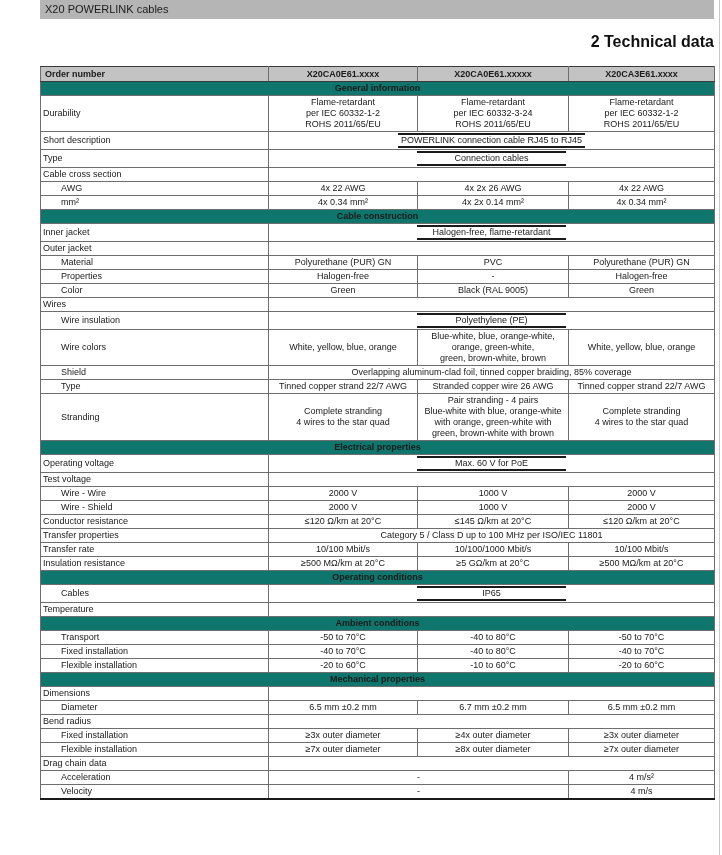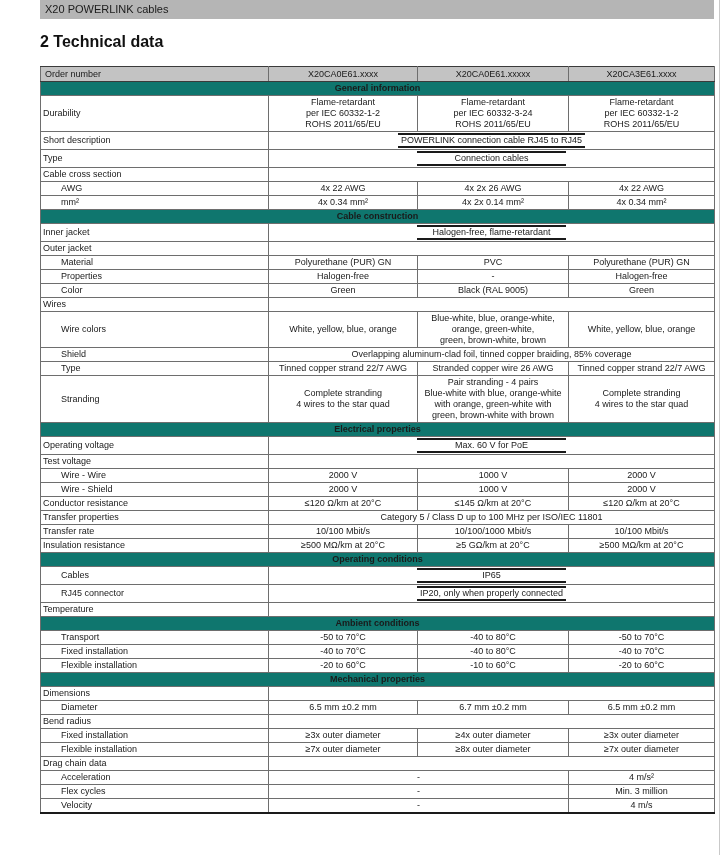--- a/index.html
+++ b/index.html
@@ -18,43 +18,44 @@
     height: 19px; line-height: 19px;
     background: #b5b5b5;
     font-size: 11px;
     padding-left: 5px;
     box-sizing: border-box;
     color: #1c1c1c;
   }
   .title {
     font-size: 16px;
     font-weight: bold;
-    margin: 14px 0 15px 0;
+    margin: 14px 0 15px 8px;
     color: #111;
+    text-align: right;
   }
 
   table.tech {
     border-collapse: collapse;
     width: 674px;
     table-layout: fixed;
     border: 1px solid #3a3a3a;
     border-bottom: 2px solid #1a1a1a;
   }
   table.tech td {
     border: 1px solid #6e6e6e;
     font-size: 9px;
     line-height: 11px;
     padding: 1px 2px;
     height: 11px;
     vertical-align: middle;
     overflow: hidden;
   }
   thead td.hcell {
     background: #c3c3c3;
-    font-weight: normal;
+    font-weight: bold;
     text-align: center;
     border-top: 1px solid #3a3a3a;
     border-bottom: 1px solid #3a3a3a;
     height: 12px;
   }
   thead td.hcell.first { text-align: left; padding-left: 4px; }
 
   td.sec {
     background: #0f766e;
     font-weight: bold;
@@ -189,20 +190,24 @@
             <td class="label ind">Color</td>
             <td class="val">Green</td>
             <td class="val mid mid-b">Black (RAL 9005)</td>
             <td class="val">Green</td>
           </tr>
           <tr>
             <td class="label">Wires</td>
             <td class="val" colspan="3"></td>
           </tr>
           <tr>
+            <td class="label ind">Wire insulation</td>
+            <td class="val" colspan="3"><span class="hlbox">Polyethylene (PE)</span></td>
+          </tr>
+          <tr>
             <td class="label ind">Wire colors</td>
             <td class="val">White, yellow, blue, orange</td>
             <td class="val mid mid-t mid-b">Blue-white, blue, orange-white,
 orange, green-white,
 green, brown-white, brown</td>
             <td class="val">White, yellow, blue, orange</td>
           </tr>
           <tr>
             <td class="label ind">Shield</td>
             <td class="val" colspan="3">Overlapping aluminum-clad foil, tinned copper braiding, 85% coverage</td>
@@ -270,24 +275,20 @@
             <td class="val">≥500 MΩ/km at 20°C</td>
           </tr>
           <tr>
             <td class="sec" colspan="4">Operating conditions</td>
           </tr>
           <tr>
             <td class="label ind">Cables</td>
             <td class="val" colspan="3"><span class="hlbox">IP65</span></td>
           </tr>
           <tr>
-            <td class="label ind">RJ45 connector</td>
-            <td class="val" colspan="3"><span class="hlbox">IP20, only when properly connected</span></td>
-          </tr>
-          <tr>
             <td class="label">Temperature</td>
             <td class="val" colspan="3"></td>
           </tr>
           <tr>
             <td class="sec" colspan="4">Ambient conditions</td>
           </tr>
           <tr>
             <td class="label ind">Transport</td>
             <td class="val">-50 to 70°C</td>
             <td class="val mid mid-t">-40 to 80°C</td>
@@ -337,25 +338,20 @@
           <tr>
             <td class="label">Drag chain data</td>
             <td class="val" colspan="3"></td>
           </tr>
           <tr>
             <td class="label ind">Acceleration</td>
             <td class="val" colspan="2">-</td>
             <td class="val">4 m/s²</td>
           </tr>
           <tr>
-            <td class="label ind">Flex cycles</td>
-            <td class="val" colspan="2">-</td>
-            <td class="val">Min. 3 million</td>
-          </tr>
-          <tr>
             <td class="label ind">Velocity</td>
             <td class="val" colspan="2">-</td>
             <td class="val">4 m/s</td>
           </tr>
         </tbody>
     </table>
 
   </div>
   <div class="scan-edge"></div>
 </div>

